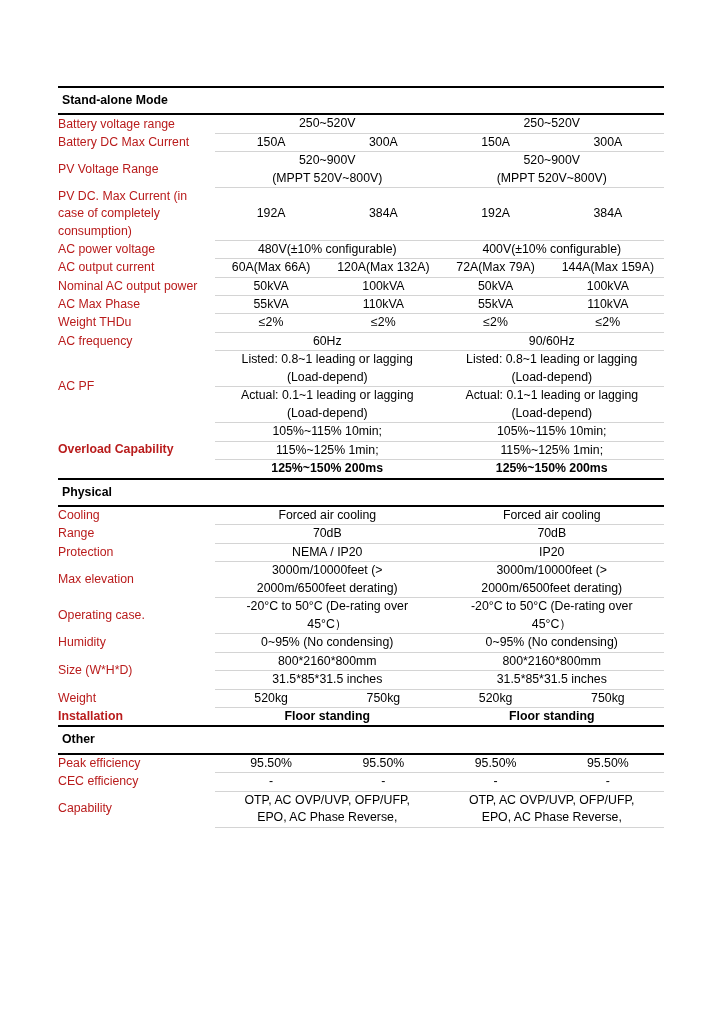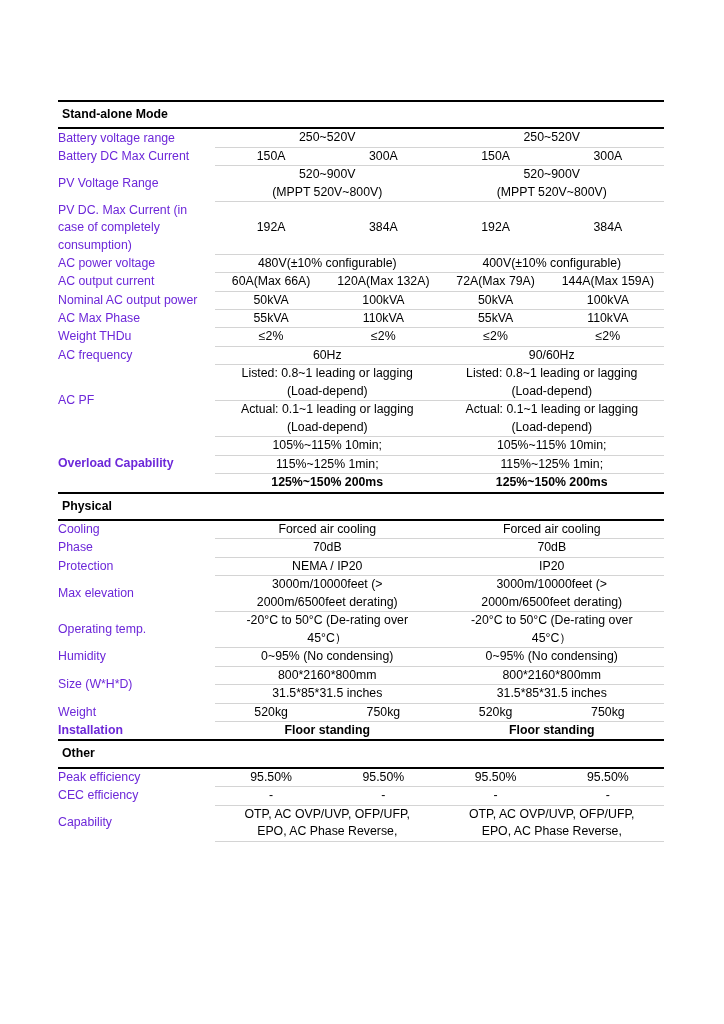--- a/index.html
+++ b/index.html
@@ -13,42 +13,41 @@
     font-family: "Liberation Sans", sans-serif;
     color: #000000;
     overflow: hidden;
   }
   .page {
     position: relative;
     width: 724px;
     height: 936px;
     box-sizing: border-box;
     padding: 86px 0 0 58px;
-    margin-top: 14px;
   }
   table.spec {
     border-collapse: collapse;
     width: 606px;
     table-layout: fixed;
     font-size: 12.3px;
     line-height: 1.42;
   }
   table.spec td {
     padding: 0;
     vertical-align: middle;
   }
   
   col.c-label { width: 157px; }
   col.c-data  { width: 112.25px; }
 
   .lbl {
     padding: 3px 6px 3px 4px;
     text-align: left;
     vertical-align: middle;
-    color: #6d28d9;
+    color: #b91c1c;
   }
   .val {
     padding: 3px 4px;
     text-align: center;
     vertical-align: middle;
     border-top: 1.5px solid #d4d4d4;
   }
   .val.no-rule { border-top: none; text-align: center; }
 
   
@@ -167,36 +166,36 @@
         </tr>
         <tr class="section">
           <td colspan="5">Physical</td>
         </tr>
         <tr>
           <td class="lbl">Cooling</td>
           <td class="val no-rule" colspan="2">Forced air cooling</td>
           <td class="val no-rule" colspan="2">Forced air cooling</td>
         </tr>
         <tr>
-          <td class="lbl">Phase</td>
+          <td class="lbl">Range</td>
           <td class="val" colspan="2">70dB</td>
           <td class="val" colspan="2">70dB</td>
         </tr>
         <tr>
           <td class="lbl">Protection</td>
           <td class="val" colspan="2">NEMA / IP20</td>
           <td class="val" colspan="2">IP20</td>
         </tr>
         <tr>
           <td class="lbl">Max elevation</td>
           <td class="val" colspan="2">3000m/10000feet (&gt;<br>2000m/6500feet derating)</td>
           <td class="val" colspan="2">3000m/10000feet (&gt;<br>2000m/6500feet derating)</td>
         </tr>
         <tr>
-          <td class="lbl">Operating temp.</td>
+          <td class="lbl">Operating case.</td>
           <td class="val" colspan="2">-20°C to 50°C (De-rating over<br>45°C）</td>
           <td class="val" colspan="2">-20°C to 50°C (De-rating over<br>45°C）</td>
         </tr>
         <tr>
           <td class="lbl">Humidity</td>
           <td class="val" colspan="2">0~95% (No condensing)</td>
           <td class="val" colspan="2">0~95% (No condensing)</td>
         </tr>
         <tr>
           <td class="lbl" rowspan="2">Size (W*H*D)</td>

